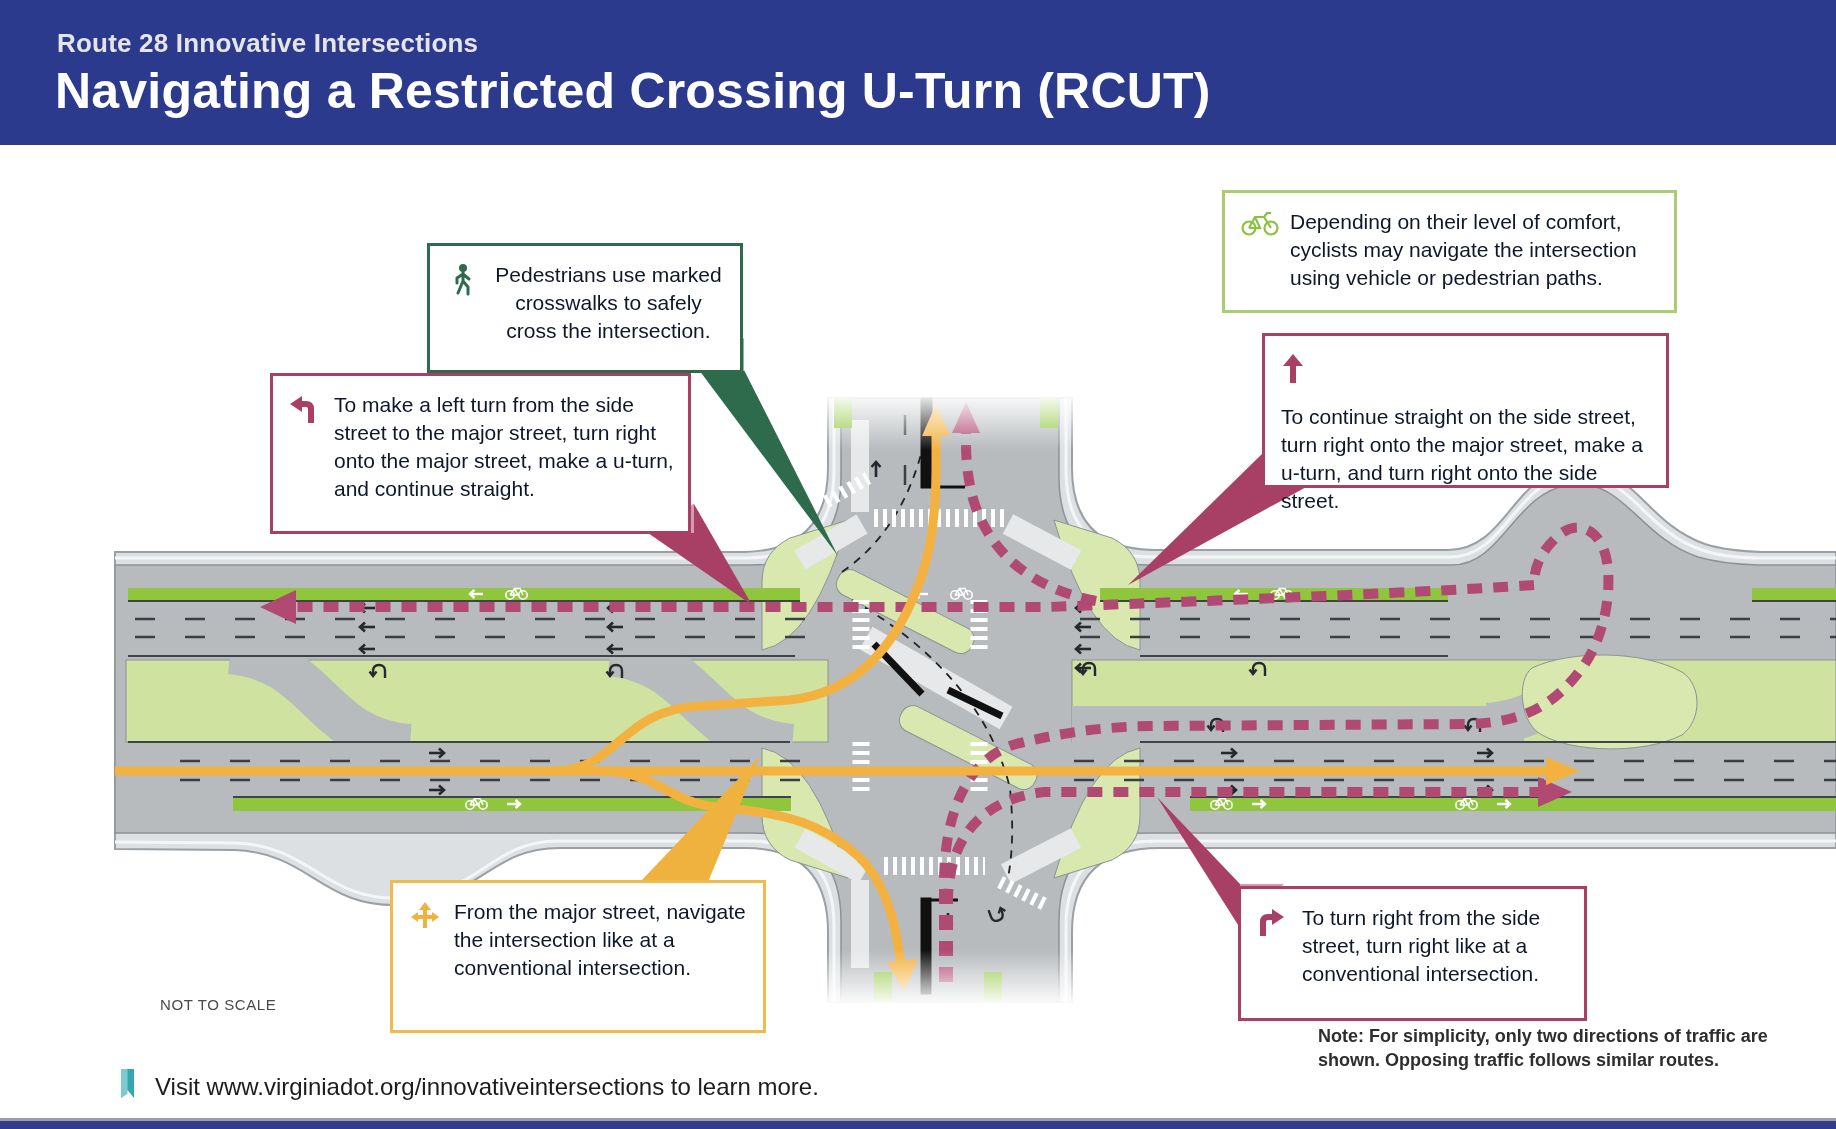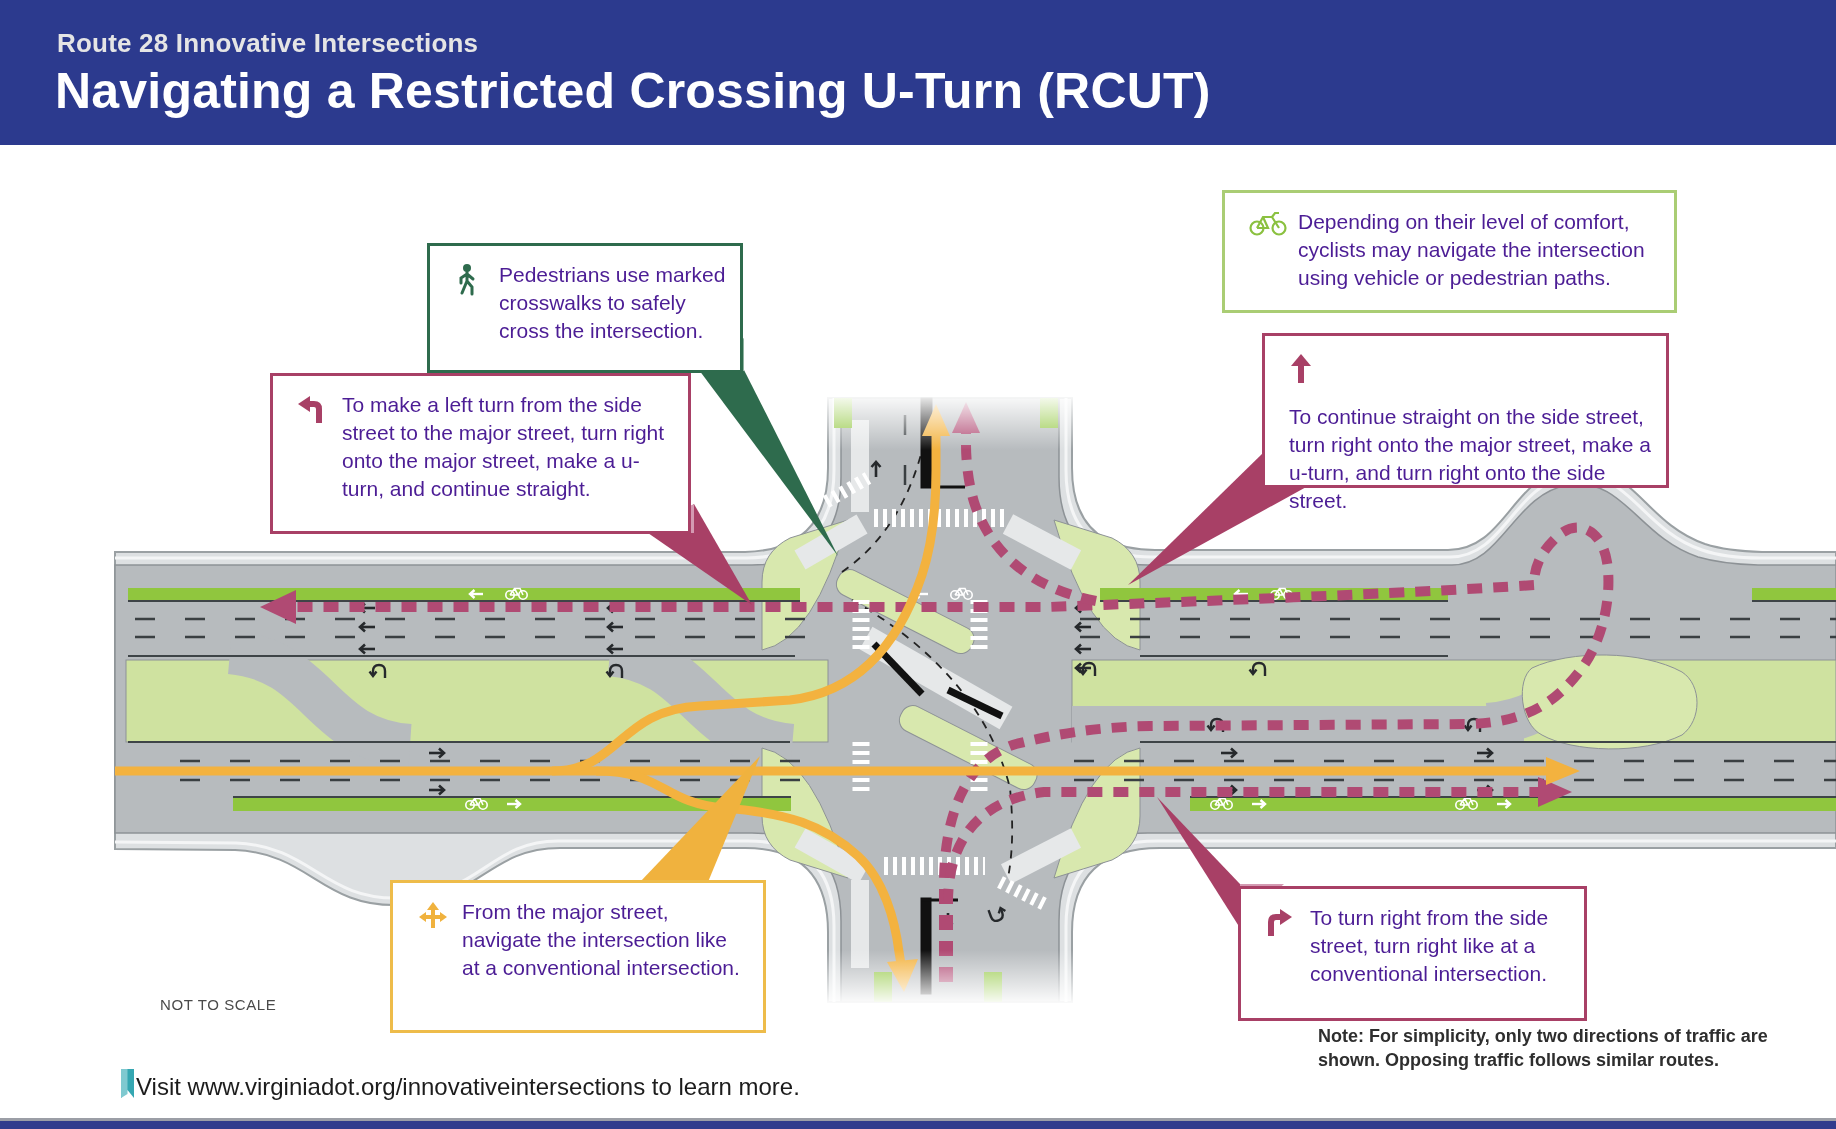--- a/index.html
+++ b/index.html
@@ -3,31 +3,31 @@
 <meta charset="utf-8">
 <style>
   html,body{margin:0;padding:0;background:#fff;}
   body{width:1836px;height:1129px;position:relative;overflow:hidden;
        font-family:"Liberation Sans",sans-serif;}
   .header{position:absolute;left:0;top:0;width:1836px;height:145px;background:#2c3a8e;}
   .header .eyebrow{position:absolute;left:57px;top:28px;color:#e5e5e5;font-size:26px;font-weight:bold;letter-spacing:.2px;}
   .header .title{position:absolute;left:55px;top:62px;color:#fff;font-size:50px;font-weight:bold;letter-spacing:.2px;}
   .diagram-svg{position:absolute;left:0;top:0;width:1836px;height:1129px;}
   .callout{position:absolute;background:#fff;border:3px solid #888;box-sizing:border-box;
-           display:flex;align-items:flex-start;gap:11px;padding:15px 14px 12px 24px;
-           font-size:21px;line-height:28px;color:#4c1d95;}
+           display:flex;align-items:flex-start;gap:11px;padding:15px 14px 12px 16px;
+           font-size:21px;line-height:28px;color:#0f172a;}
   .callout .ic{flex:0 0 34px;padding-top:2px;}
-  .c-ped{left:427px;top:243px;width:316px;height:130px;border-color:#2e6b4d;}
+  .c-ped{left:427px;top:243px;width:316px;height:130px;border-color:#2e6b4d;text-align:center;}
   .c-left{left:270px;top:373px;width:421px;height:161px;border-color:#a84066;}
   .c-bike{left:1222px;top:190px;width:455px;height:123px;border-color:#aacd74;}
   .c-cont{left:1262px;top:333px;width:407px;height:155px;border-color:#a84066;flex-direction:column;}
   .c-major{left:390px;top:880px;width:376px;height:153px;border-color:#eebc4a;}
   .c-right{left:1238px;top:886px;width:349px;height:135px;border-color:#a84066;}
   .scale-note{position:absolute;left:160px;top:996px;font-size:15px;color:#4a4a4a;letter-spacing:.6px;}
-  .visit{position:absolute;left:120px;top:1068px;display:flex;align-items:center;gap:1px;
+  .visit{position:absolute;left:120px;top:1068px;display:flex;align-items:center;gap:20px;
          font-size:24px;color:#1c1c1c;}
   .note{position:absolute;left:1318px;top:1024px;width:475px;font-size:18px;line-height:24px;
         font-weight:bold;color:#2e2e2e;}
   .bottombar-line{position:absolute;left:0;top:1118px;width:1836px;height:3px;background:#9b9ea6;}
   .bottombar{position:absolute;left:0;top:1121px;width:1836px;height:8px;background:#313c8d;}
 </style>
 </head>
 <body>
 
 <svg class="diagram-svg" viewBox="0 0 1836 1129">

